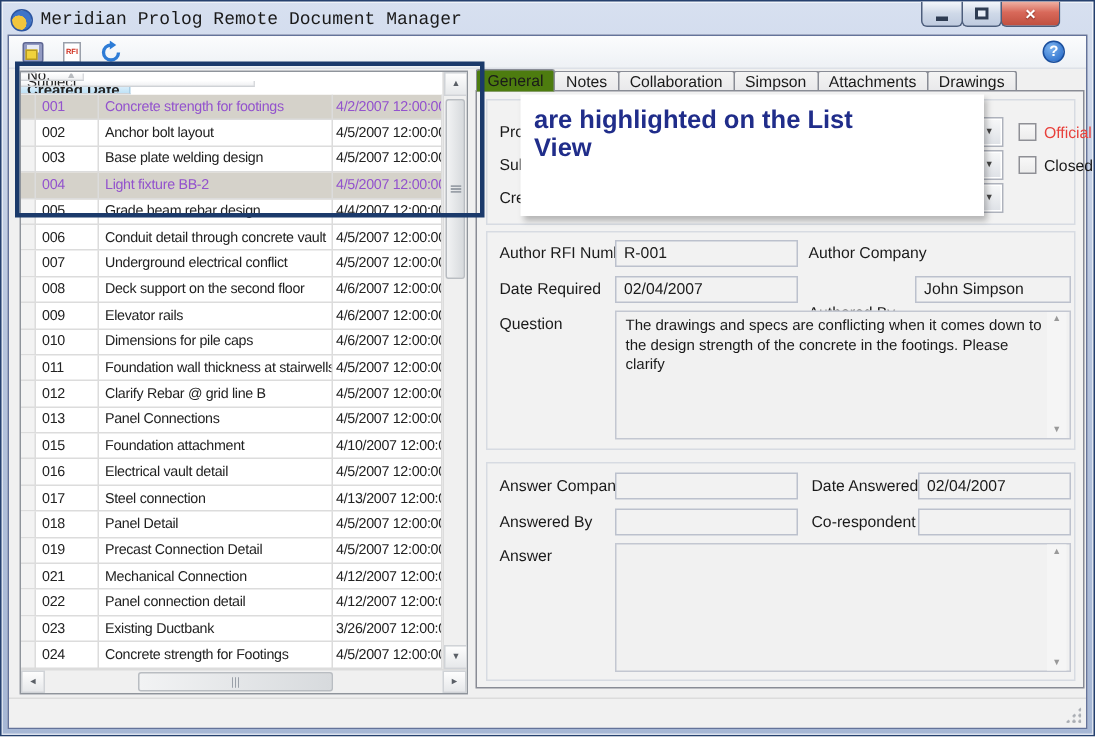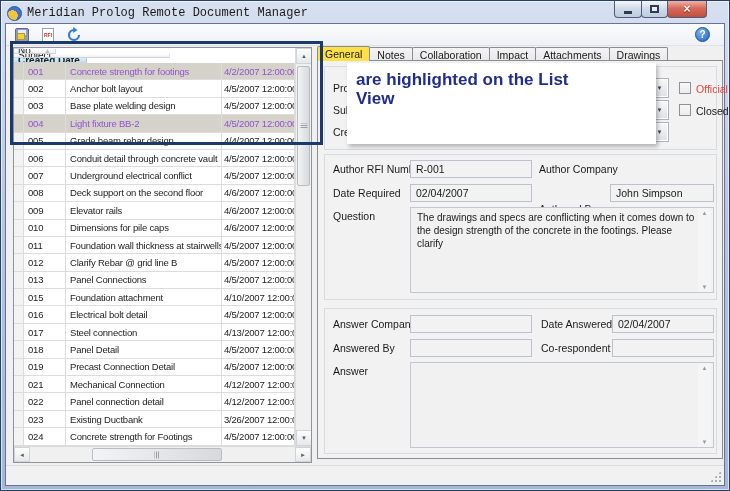--- a/index.html
+++ b/index.html
@@ -56,21 +56,21 @@
   .sthumb { position:absolute; background:linear-gradient(90deg,#f2f3f4,#d7dadd); border:1px solid #b9bdc2; border-radius:2px; }
   .vthumb { left:1px; width:13px; top:18px; height:120px; }
   .vthumb::after, .hthumb::after { content:""; position:absolute; left:50%; top:50%; transform:translate(-50%,-50%); width:7px; height:5px;
       background:repeating-linear-gradient(180deg,#9aa0a8 0 1px,transparent 1px 2px); }
   .hthumb { top:1px; height:13px; left:78px; width:130px; }
   .hthumb::after { width:5px; height:7px; background:repeating-linear-gradient(90deg,#9aa0a8 0 1px,transparent 1px 2px); }
 
   
   .tabstrip { position:absolute; left:311px; top:22px; display:flex; align-items:flex-end; height:15px; }
   .tab { font-size:10.5px; color:#1a1a1a; padding:1px 7px 1px 7px; height:14px; background:linear-gradient(#f4f4f4,#e8e8ea); border:1px solid #898c95; border-bottom:none; margin-right:-1px; border-radius:2px 2px 0 0; white-space:nowrap; }
-  .tab.active { background:#fde047; height:15px; font-weight:normal; z-index:2; position:relative; }
+  .tab.active { background:#4d7c0f; height:15px; font-weight:normal; z-index:2; position:relative; }
   .tabpage { position:absolute; left:311px; top:36px; width:406px; height:399px; background:#f2f2f2; border:1px solid #898c95; }
 
   .groupbox { position:absolute; left:6px; width:393px; border:1px solid #d7dbe2; background:#f2f2f2; }
   .gb1 { top:5px; height:84px; }
   .gb2 { top:93px; height:146px; }
   .gb3 { top:247px; height:146px; }
 
   .flabel { position:absolute; font-size:10.5px; color:#1a1a1a; white-space:nowrap; }
   .tfield { position:absolute; height:18px; background:#f2f2f2; border:1px solid #bcc1cd; font-size:10.5px; color:#1a1a1a; display:flex; align-items:center; padding:0 5px; white-space:nowrap; overflow:hidden; }
   .tarea { position:absolute; background:#f1f1f1; border:1px solid #c3c7d1; font-size:10px; color:#1a1a1a; padding:3px 18px 3px 6px; line-height:1.3; }
@@ -223,21 +223,21 @@
           </div>
           <div class="grow">
             <div class="gcell rowhdr"></div>
             <div class="gcell c-no">015</div>
             <div class="gcell c-subj">Foundation attachment</div>
             <div class="gcell c-date">4/10/2007 12:00:0</div>
           </div>
           <div class="grow">
             <div class="gcell rowhdr"></div>
             <div class="gcell c-no">016</div>
-            <div class="gcell c-subj">Electrical bolt detail</div>
+            <div class="gcell c-subj">Electrical vault detail</div>
             <div class="gcell c-date">4/5/2007 12:00:00</div>
           </div>
           <div class="grow">
             <div class="gcell rowhdr"></div>
             <div class="gcell c-no">017</div>
             <div class="gcell c-subj">Steel connection</div>
             <div class="gcell c-date">4/13/2007 12:00:0</div>
           </div>
           <div class="grow">
             <div class="gcell rowhdr"></div>
@@ -285,21 +285,21 @@
         <div class="sbtn" style="left:0; top:0; height:15px;">◄</div>
         <div class="sthumb hthumb"></div>
         <div class="sbtn" style="right:0; top:0; height:15px;">►</div>
       </div>
     </div>
 
     <div class="tabstrip" id="tab-strip">
         <div class="tab active">General</div>
         <div class="tab">Notes</div>
         <div class="tab">Collaboration</div>
-        <div class="tab">Impact</div>
+        <div class="tab">Simpson</div>
         <div class="tab">Attachments</div>
         <div class="tab">Drawings</div>
       </div>
 
     <div class="tabpage">
 
       <div class="groupbox gb1">
         <div class="flabel" style="left:8px; top:15px;">Project</div>
         <div class="combo" style="left:85px; top:11px;">
           <div class="combo-arrow">▼</div>

